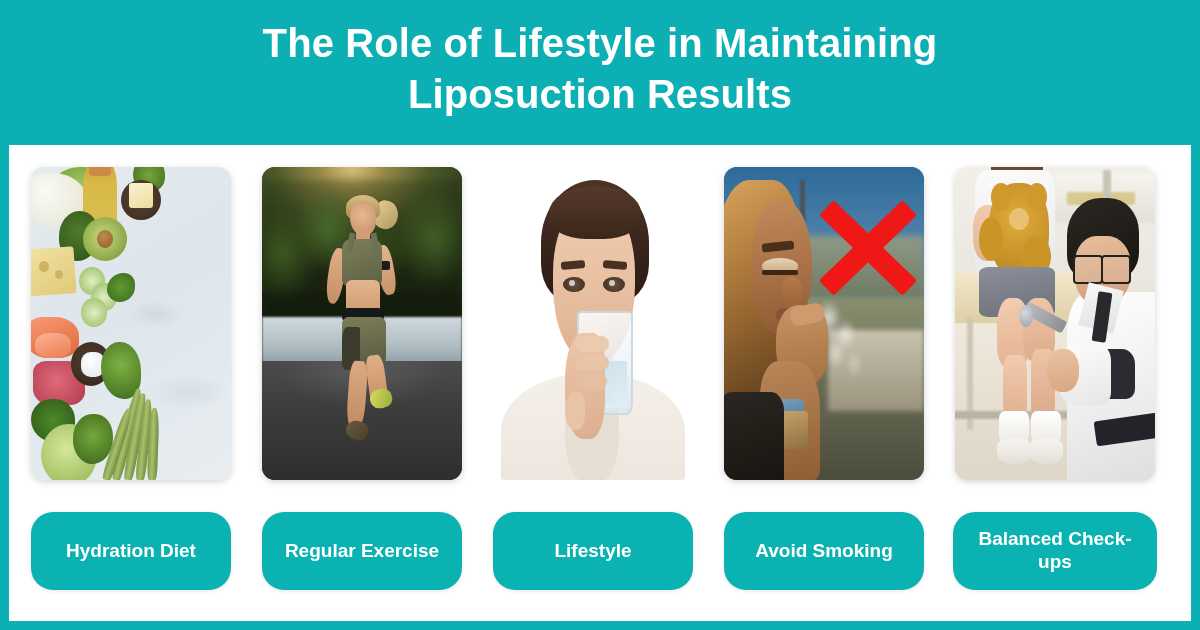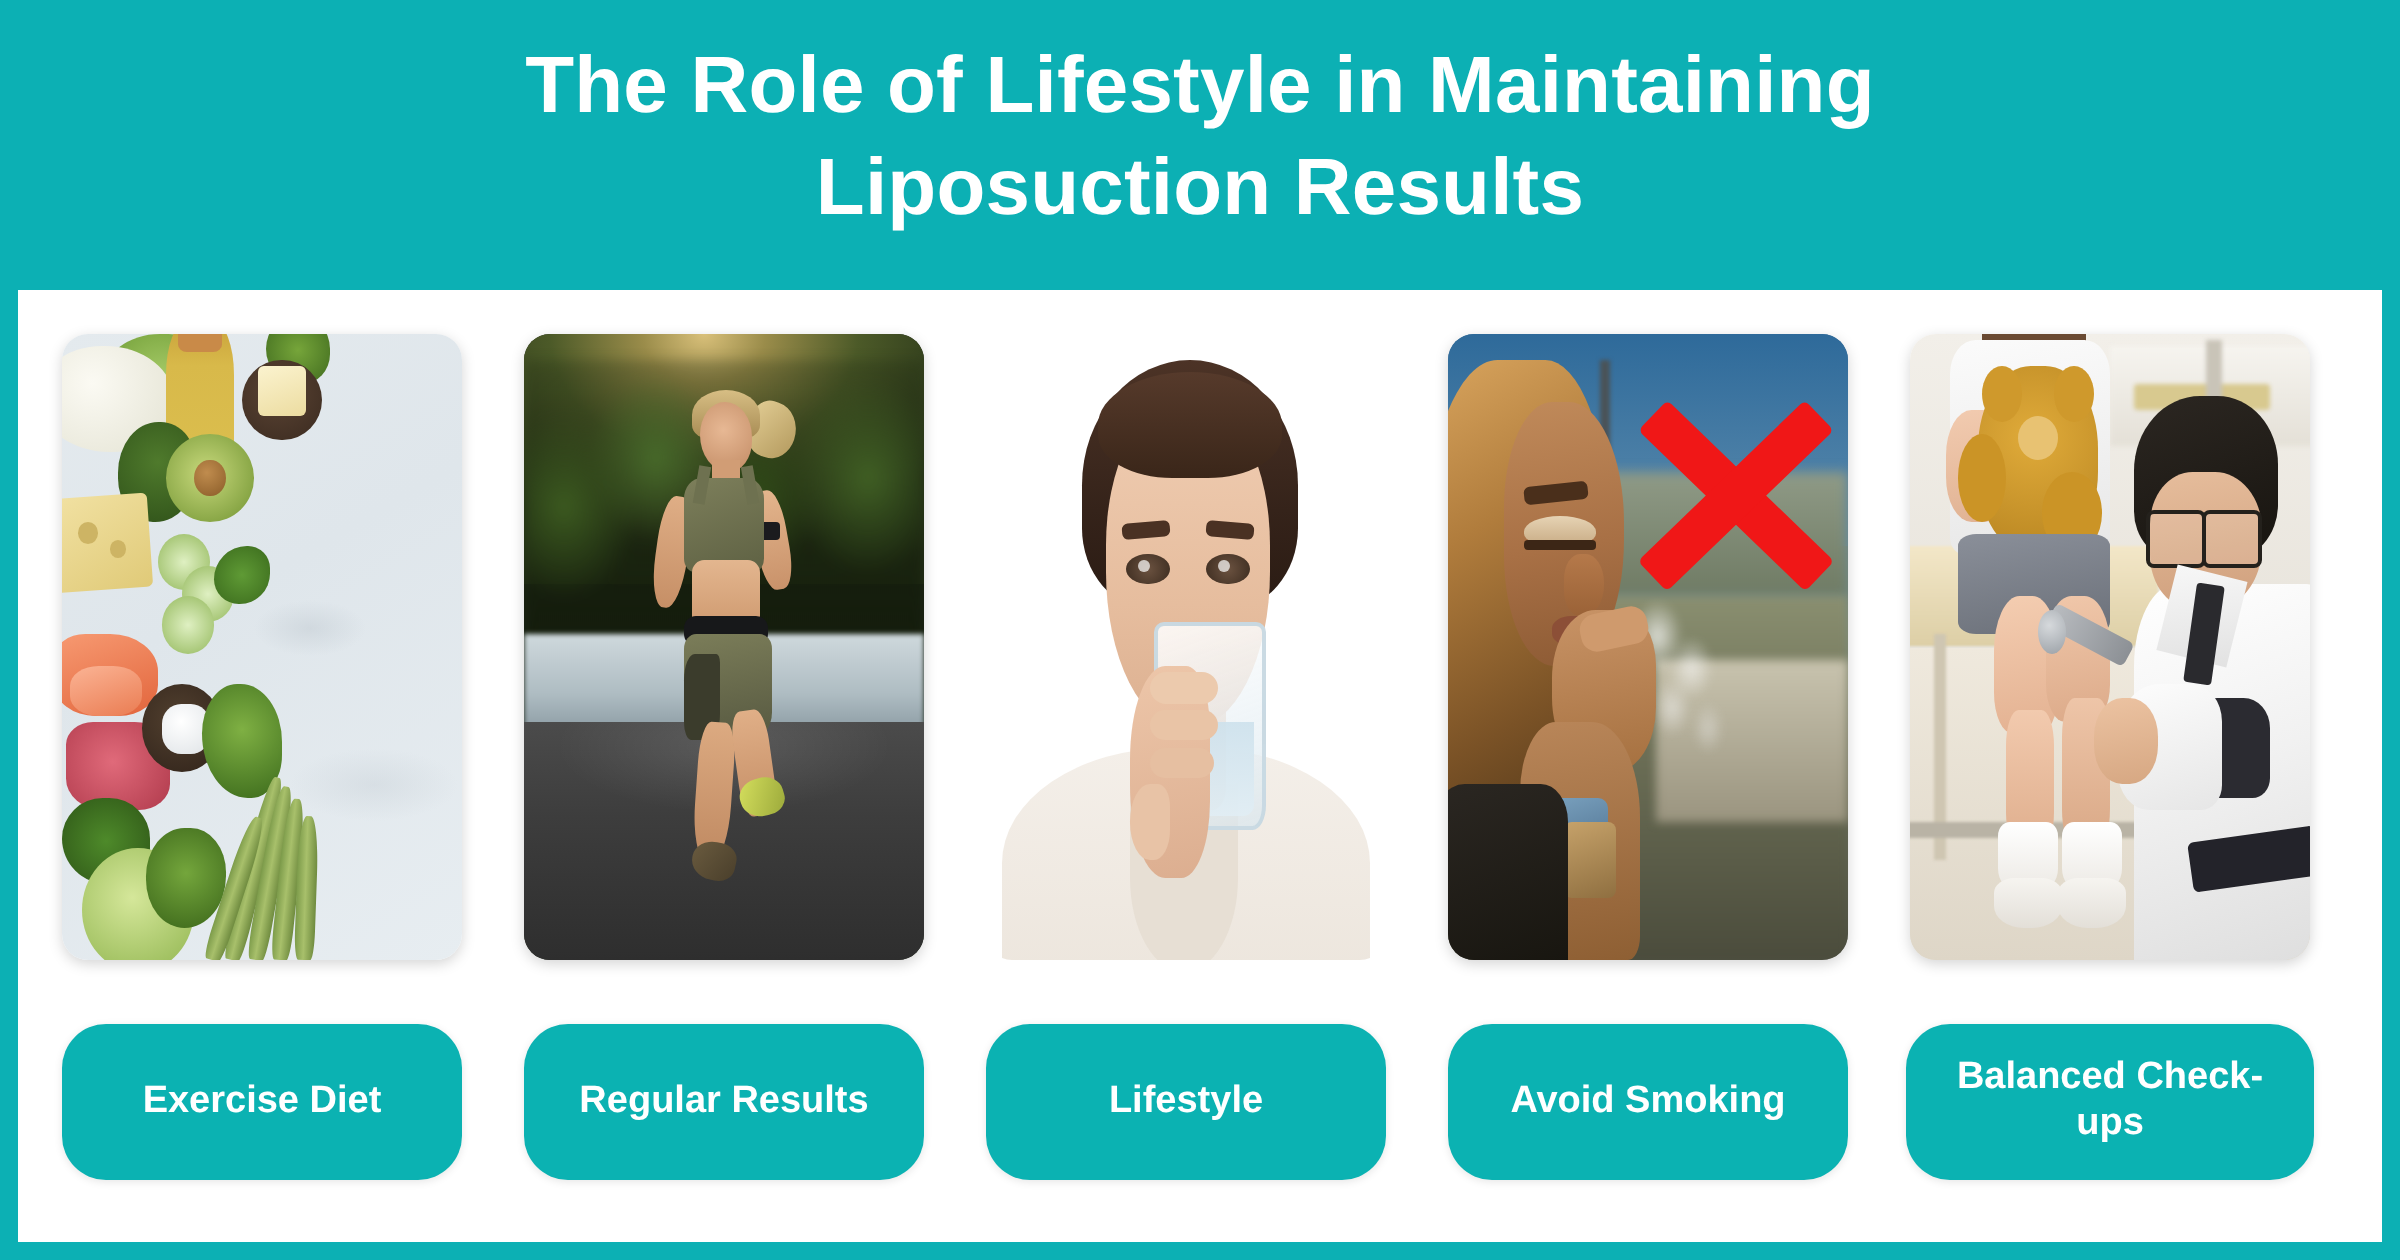--- a/index.html
+++ b/index.html
@@ -366,21 +366,21 @@
             <div class="blob b-kale"></div>
             <div class="blob b-cab"></div>
             <div class="blob b-broc3"></div>
             <div class="asp" style="left:40%; top:70%; width:5%; height:30%; transform: rotate(14deg);"></div>
             <div class="asp" style="left:46%; top:72%; width:5%; height:28%; transform: rotate(10deg);"></div>
             <div class="asp" style="left:52%; top:74%; width:5%; height:26%; transform: rotate(6deg);"></div>
             <div class="asp" style="left:58%; top:77%; width:5%; height:23%; transform: rotate(2deg);"></div>
             <div class="asp" style="left:35%; top:76%; width:5%; height:24%; transform: rotate(18deg);"></div>
           </div>
         </div>
-        <div class="pill">Exercise Diet</div>
+        <div class="pill">Hydration Diet</div>
       </div>
 
       <div class="card-col c2">
         <div class="photo shadowed">
           <div class="photo-inner">
             <div class="run-bg"></div>
             <div class="run-sky"></div>
             <div class="run-trees"></div>
             <div class="run-wall"></div>
             <div class="run-road"></div>
@@ -397,21 +397,21 @@
             <div class="rn rn-torso"></div>
             <div class="rn rn-belt"></div>
             <div class="rn rn-short"></div>
             <div class="rn rn-shortdk"></div>
             <div class="rn rn-legR"></div>
             <div class="rn rn-legL"></div>
             <div class="rn rn-shoeR"></div>
             <div class="rn rn-shoeL"></div>
           </div>
         </div>
-        <div class="pill">Regular Results</div>
+        <div class="pill">Regular Exercise</div>
       </div>
 
       <div class="card-col c3">
         <div class="photo">
           <div class="photo-inner">
             <div class="hyd-bg"></div>
             <div class="hy hy-shoulder"></div>
             <div class="hy hy-vneck"></div>
             <div class="hy hy-neck"></div>
             <div class="hy hy-hair"></div>

